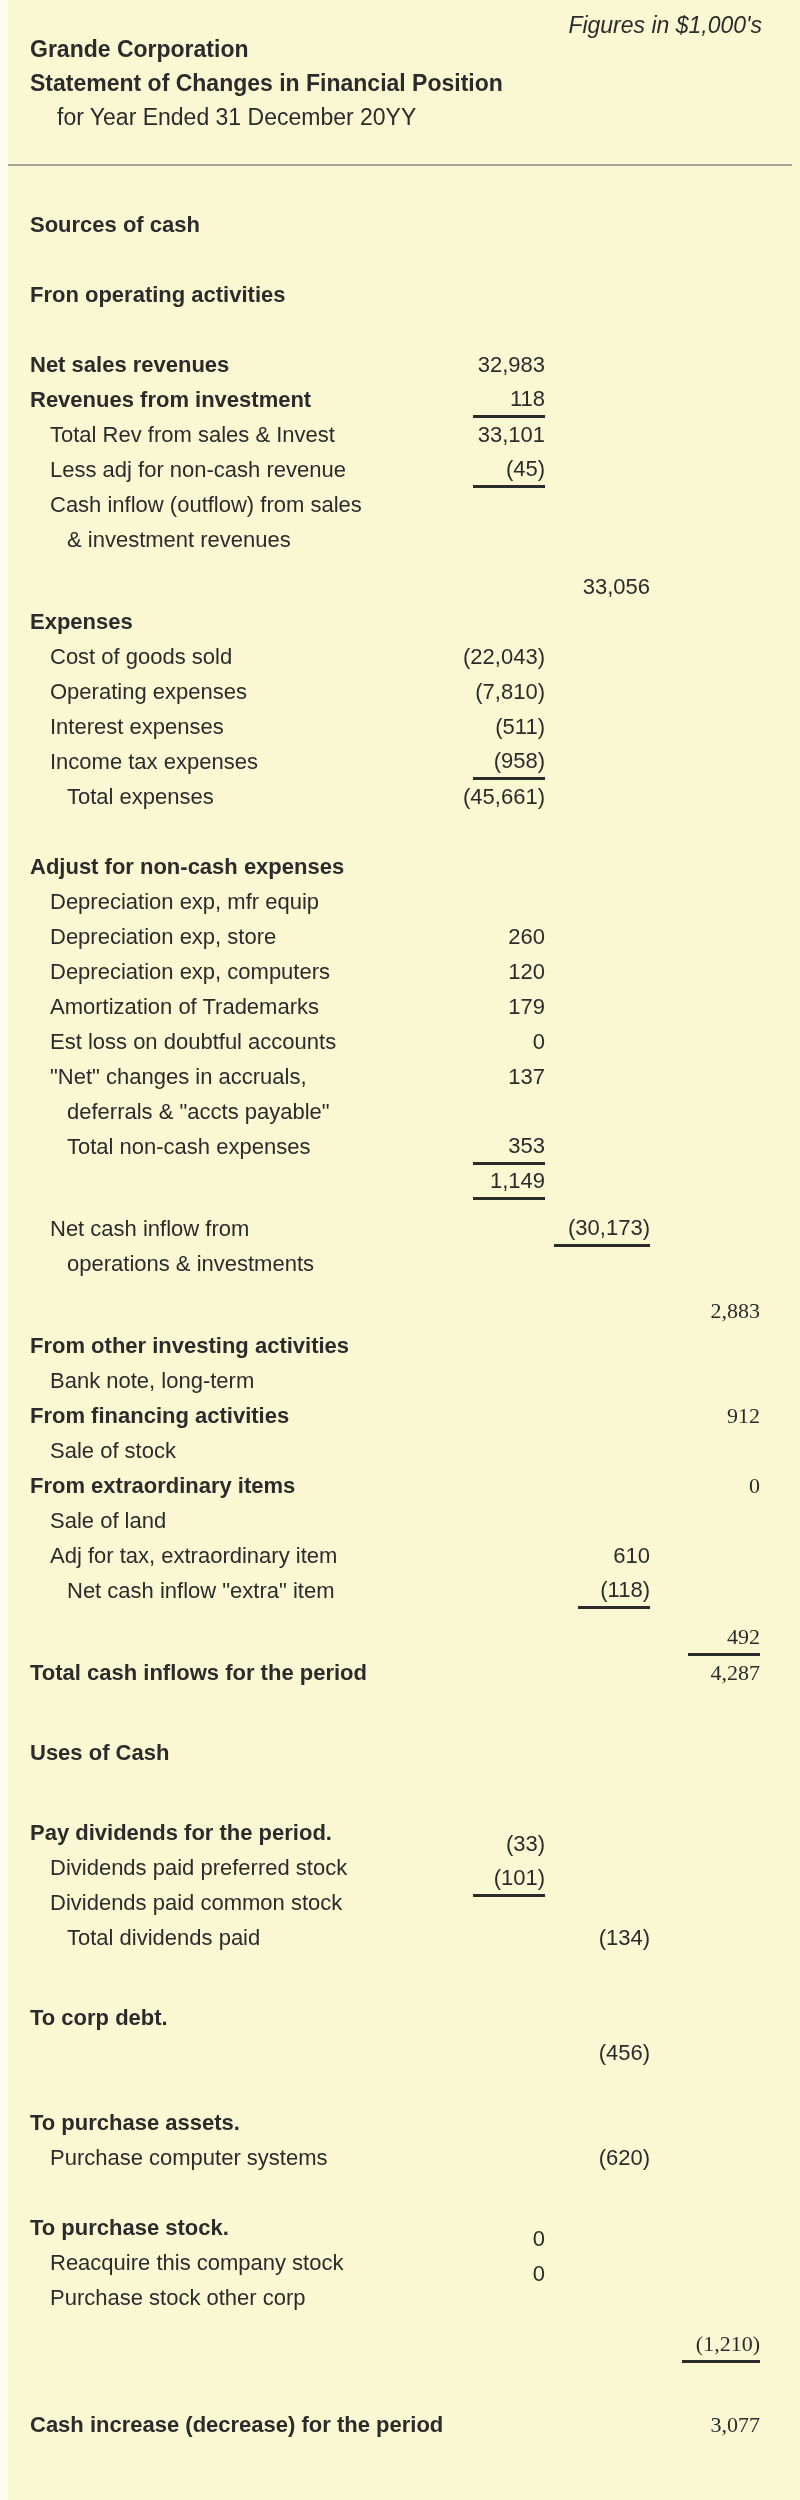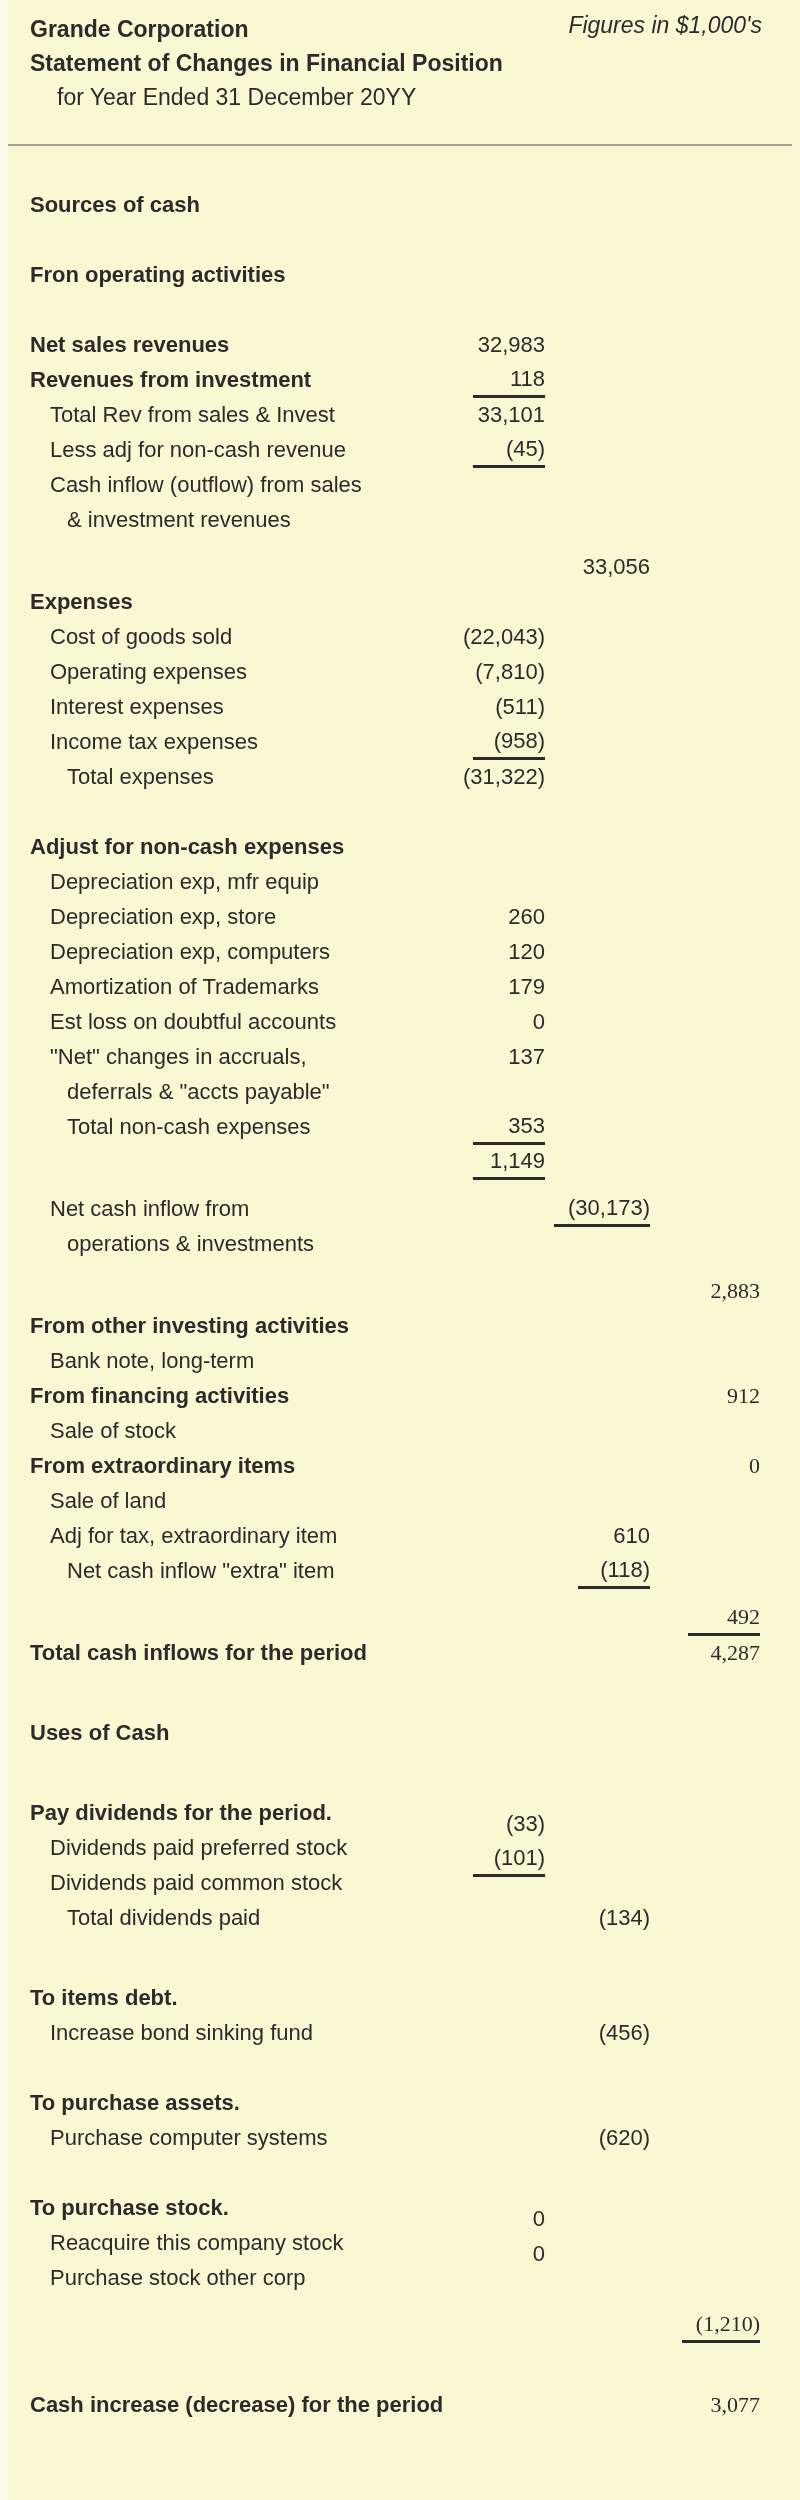--- a/index.html
+++ b/index.html
@@ -13,21 +13,21 @@
     overflow: hidden;
   }
   .edge-left {
     position: absolute; left: 0; top: 0; width: 8px; height: 100%;
     background: rgba(255,255,255,0.55);
   }
   .units-note {
     position: absolute; top: 12px; right: 38px;
     font-style: italic; font-size: 23px;
   }
-  .header { padding-top: 12px; }
+  .header { padding-top: 32px; }
   .company, .title { margin-left: 30px; font-weight: bold; font-size: 23px; line-height: 34px; white-space: nowrap; }
   .subtitle { margin-left: 57px; font-size: 23px; line-height: 34px; white-space: nowrap; }
   .rule {
     border: none; border-top: 2px solid #a3a396;
     margin: 30px 8px 0 8px;
   }
   #statement { margin-top: 41px; }
   .row { position: relative; height: 35px; line-height: 35px; font-size: 22px; }
   .lab { position: absolute; white-space: nowrap; }
   .ind0 { left: 30px; }
@@ -115,21 +115,21 @@
       <div class="row">
         <span class="lab ind1">Interest expenses</span>
         <span class="num c1">(511)</span>
       </div>
       <div class="row">
         <span class="lab ind1">Income tax expenses</span>
         <span class="num c1 u">(958)</span>
       </div>
       <div class="row">
         <span class="lab ind2">Total expenses</span>
-        <span class="num c1">(31,322)</span>
+        <span class="num c1">(45,661)</span>
       </div>
       <div class="sp-m"></div>
       <div class="row">
         <span class="lab ind0 b">Adjust for non-cash expenses</span>
       </div>
       <div class="row">
         <span class="lab ind1">Depreciation exp, mfr equip</span>
       </div>
       <div class="row">
         <span class="lab ind1">Depreciation exp, store</span>
@@ -224,24 +224,23 @@
       </div>
       <div class="row">
         <span class="lab ind1">Dividends paid common stock</span>
       </div>
       <div class="row">
         <span class="lab ind2">Total dividends paid</span>
         <span class="num c2">(134)</span>
       </div>
       <div class="sp-l"></div>
       <div class="row">
-        <span class="lab ind0 b">To items debt.</span>
-      </div>
-      <div class="row">
-        <span class="lab ind1">Increase bond sinking fund</span>
+        <span class="lab ind0 b">To corp debt.</span>
+      </div>
+      <div class="row">
         <span class="num c2">(456)</span>
       </div>
       <div class="sp-m"></div>
       <div class="row">
         <span class="lab ind0 b">To purchase assets.</span>
       </div>
       <div class="row">
         <span class="lab ind1">Purchase computer systems</span>
         <span class="num c2">(620)</span>
       </div>

